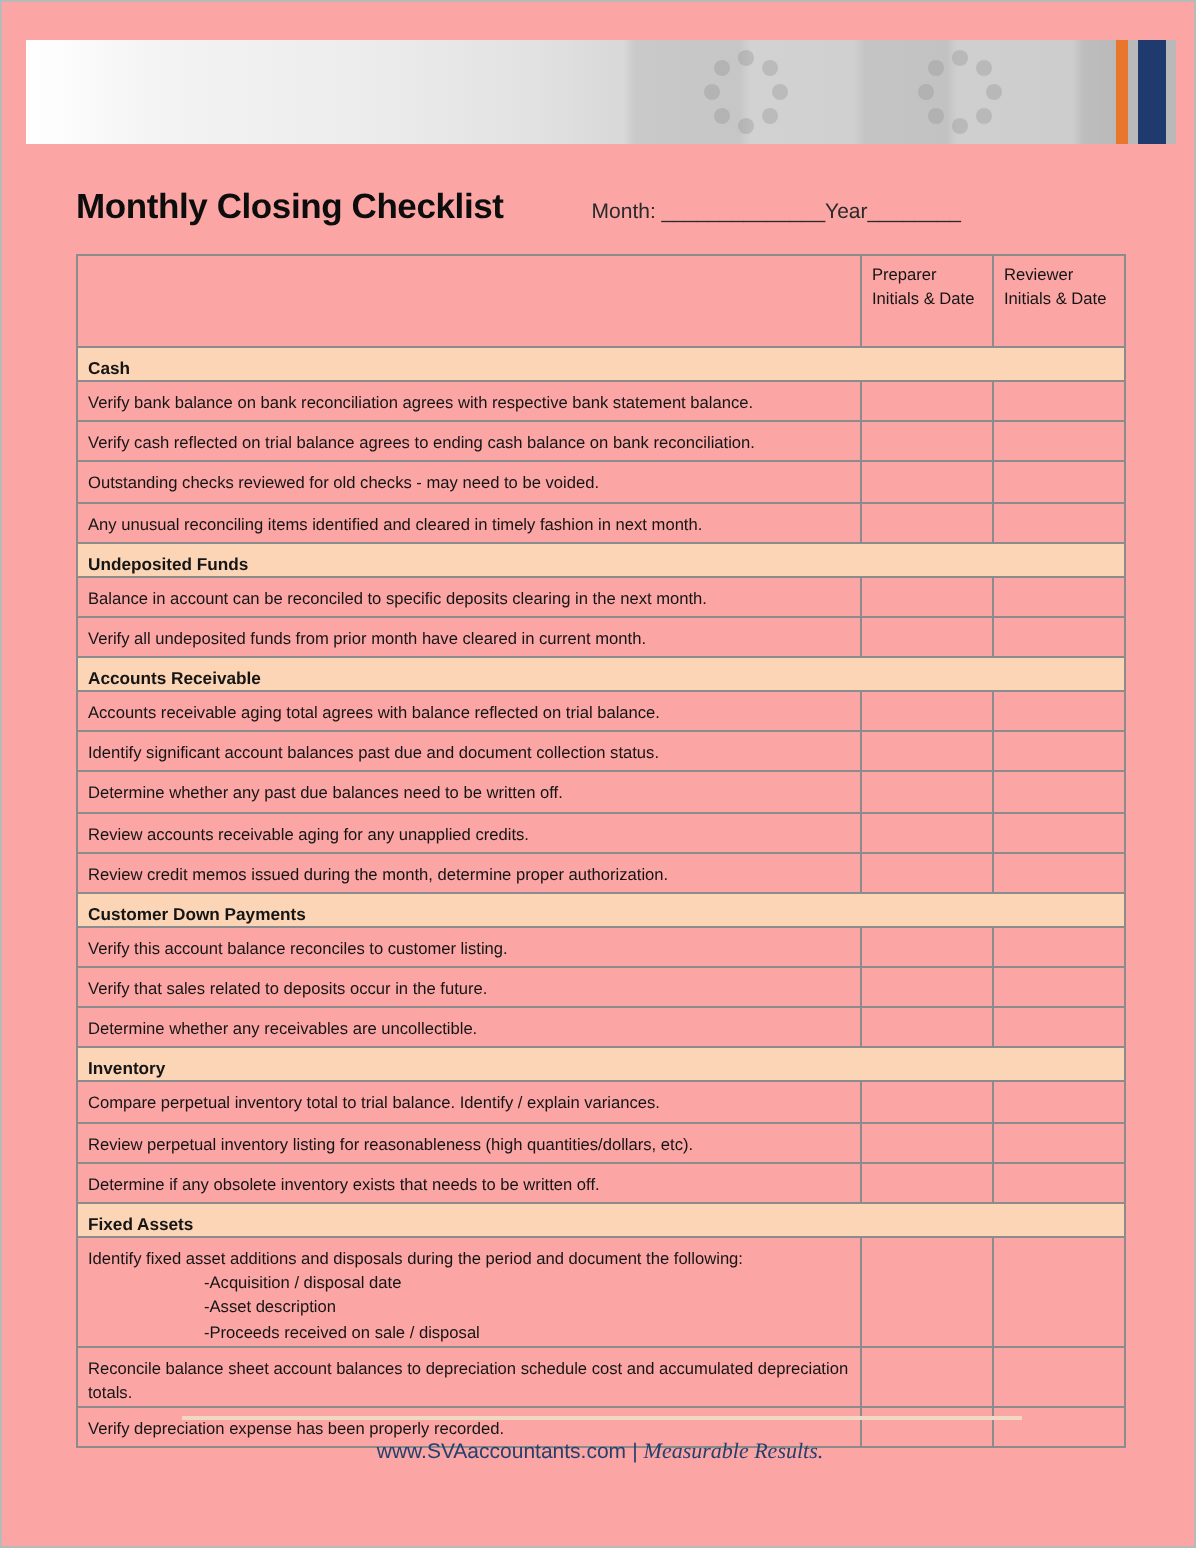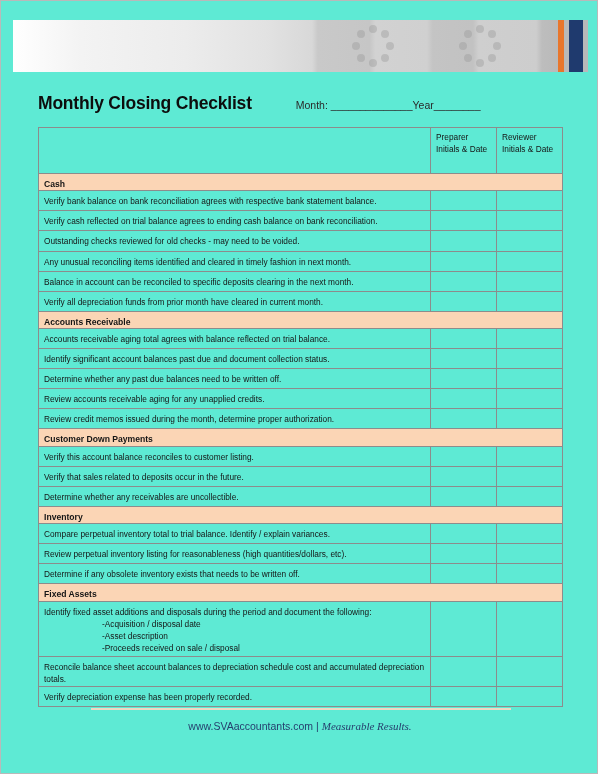--- a/index.html
+++ b/index.html
@@ -14,21 +14,21 @@
     color: #141414;
     overflow: hidden;
   }
 
   .page {
     position: relative;
     width: 598px;
     height: 774px;
     border: 1px solid #b9b9b9;
     box-sizing: border-box;
-    background: #5eead4;
+    background: #fca5a5;
     overflow: hidden;
   }
 
   
   .banner {
     position: absolute;
     left: 12px;
     top: 19px;
     width: 575px;
     height: 52px;
@@ -252,27 +252,30 @@
         <tr class="item">
           <td class="task">Outstanding checks reviewed for old checks - may need to be voided.</td>
           <td class="sig">&nbsp;</td>
           <td class="sig">&nbsp;</td>
         </tr>
         <tr class="item">
           <td class="task">Any unusual reconciling items identified and cleared in timely fashion in next month.</td>
           <td class="sig">&nbsp;</td>
           <td class="sig">&nbsp;</td>
         </tr>
+        <tr class="section">
+          <td colspan="3">Undeposited Funds</td>
+        </tr>
         <tr class="item">
           <td class="task">Balance in account can be reconciled to specific deposits clearing in the next month.</td>
           <td class="sig">&nbsp;</td>
           <td class="sig">&nbsp;</td>
         </tr>
         <tr class="item">
-          <td class="task">Verify all depreciation funds from prior month have cleared in current month.</td>
+          <td class="task">Verify all undeposited funds from prior month have cleared in current month.</td>
           <td class="sig">&nbsp;</td>
           <td class="sig">&nbsp;</td>
         </tr>
         <tr class="section">
           <td colspan="3">Accounts Receivable</td>
         </tr>
         <tr class="item">
           <td class="task">Accounts receivable aging total agrees with balance reflected on trial balance.</td>
           <td class="sig">&nbsp;</td>
           <td class="sig">&nbsp;</td>

